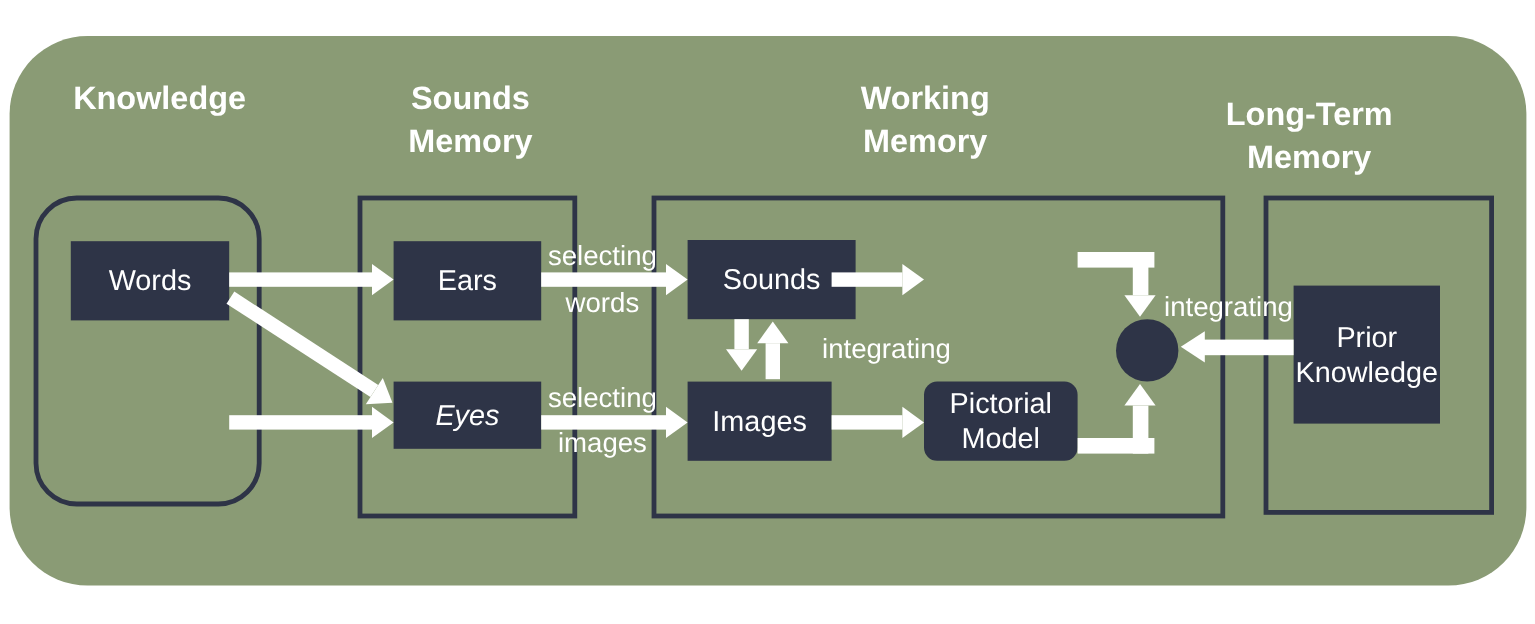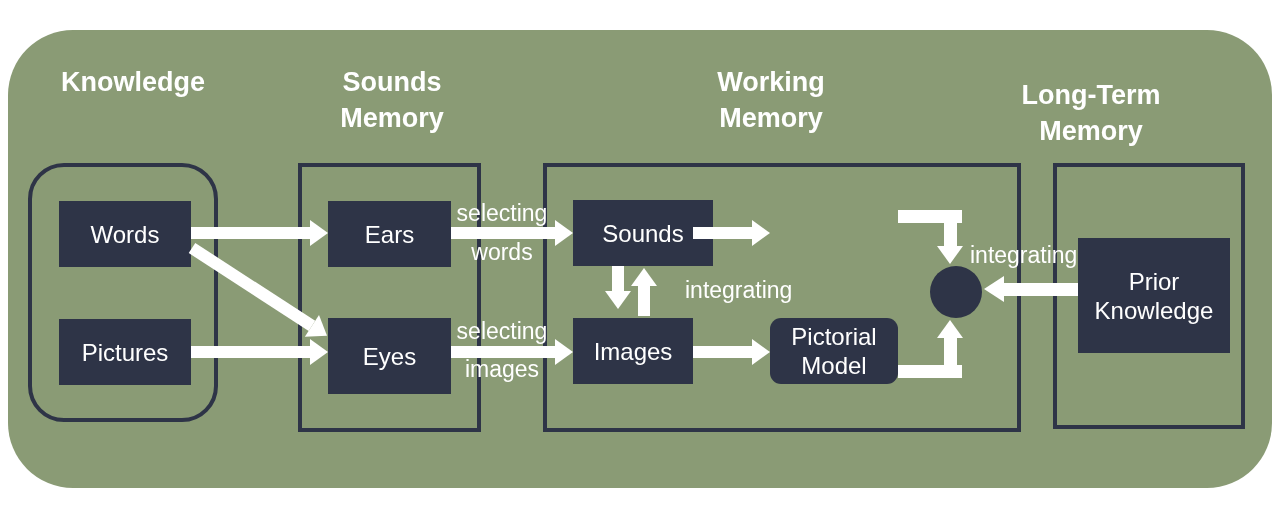--- a/index.html
+++ b/index.html
@@ -31,26 +31,26 @@
   .wc{left:543px;top:163px;width:478px;height:269px;}
   .lc{left:1053px;top:163px;width:192px;height:266px;}
   .nbox{
     position:absolute;background:var(--box-navy);color:var(--text-white);
     display:flex;align-items:center;justify-content:center;text-align:center;
     font-size:24px;line-height:29px;box-sizing:border-box;padding:2px 8px;
   }
   .b-words{left:59px;top:201px;width:132px;height:66px;}
   .b-pictures{left:59px;top:319px;width:132px;height:66px;}
   .b-ears{left:328px;top:201px;width:123px;height:66px;}
-  .b-eyes{left:328px;top:318px;width:123px;height:76px;}
+  .b-eyes{left:328px;top:318px;width:123px;height:56px;font-style:italic;}
   .b-sounds{left:573px;top:200px;width:140px;height:66px;}
   .b-images{left:573px;top:318px;width:120px;height:66px;}
   .b-verbal{left:770px;top:200px;width:128px;height:67px;}
   .b-pictorial{left:770px;top:318px;width:128px;height:66px;border-radius:11px;}
-  .b-prior{left:1078px;top:238px;width:152px;height:115px;}
+  .b-prior{left:1078px;top:238px;width:122px;height:115px;}
   .circle{
     position:absolute;left:930px;top:266px;width:52px;height:52px;
     border-radius:50%;background:var(--box-navy);
   }
   
   .seg{position:absolute;background:var(--text-white);}
   .tri{position:absolute;width:0;height:0;}
   .tri-right{border-top:13px solid transparent;border-bottom:13px solid transparent;border-left:18px solid var(--text-white);}
   .tri-left{border-top:13px solid transparent;border-bottom:13px solid transparent;border-right:20px solid var(--text-white);}
   .tri-down{border-left:13px solid transparent;border-right:13px solid transparent;border-top:18px solid var(--text-white);}
@@ -87,21 +87,20 @@
     <div>Long-Term</div>
     <div>Memory</div>
   </div>
 
   <div class="container mc"></div>
   <div class="container sc"></div>
   <div class="container wc"></div>
   <div class="container lc"></div>
 
   <div class="nbox b-words">Words</div>
-  <div class="nbox b-pictures">Pictures</div>
   <div class="nbox b-ears">Ears</div>
   <div class="nbox b-eyes">Eyes</div>
   <div class="nbox b-sounds">Sounds</div>
   <div class="nbox b-images">Images</div>
   <div class="nbox b-pictorial">Pictorial Model</div>
   <div class="nbox b-prior">Prior Knowledge</div>
   <div class="circle"></div>
 
   <div>
     <div class="seg" style="left:191px;top:227px;width:119px;height:12px;"></div>

